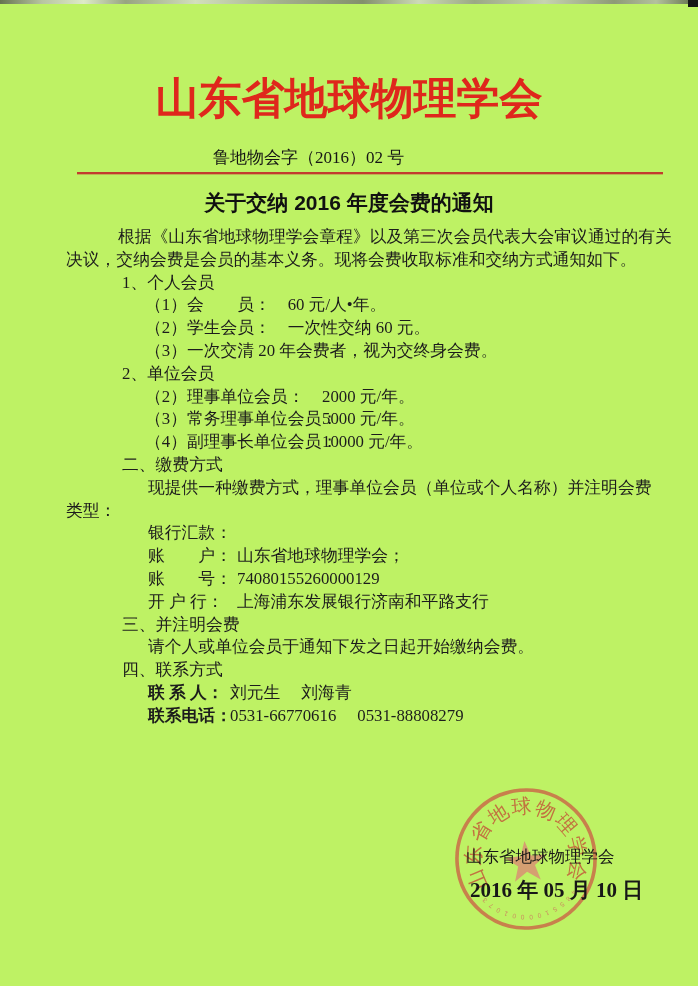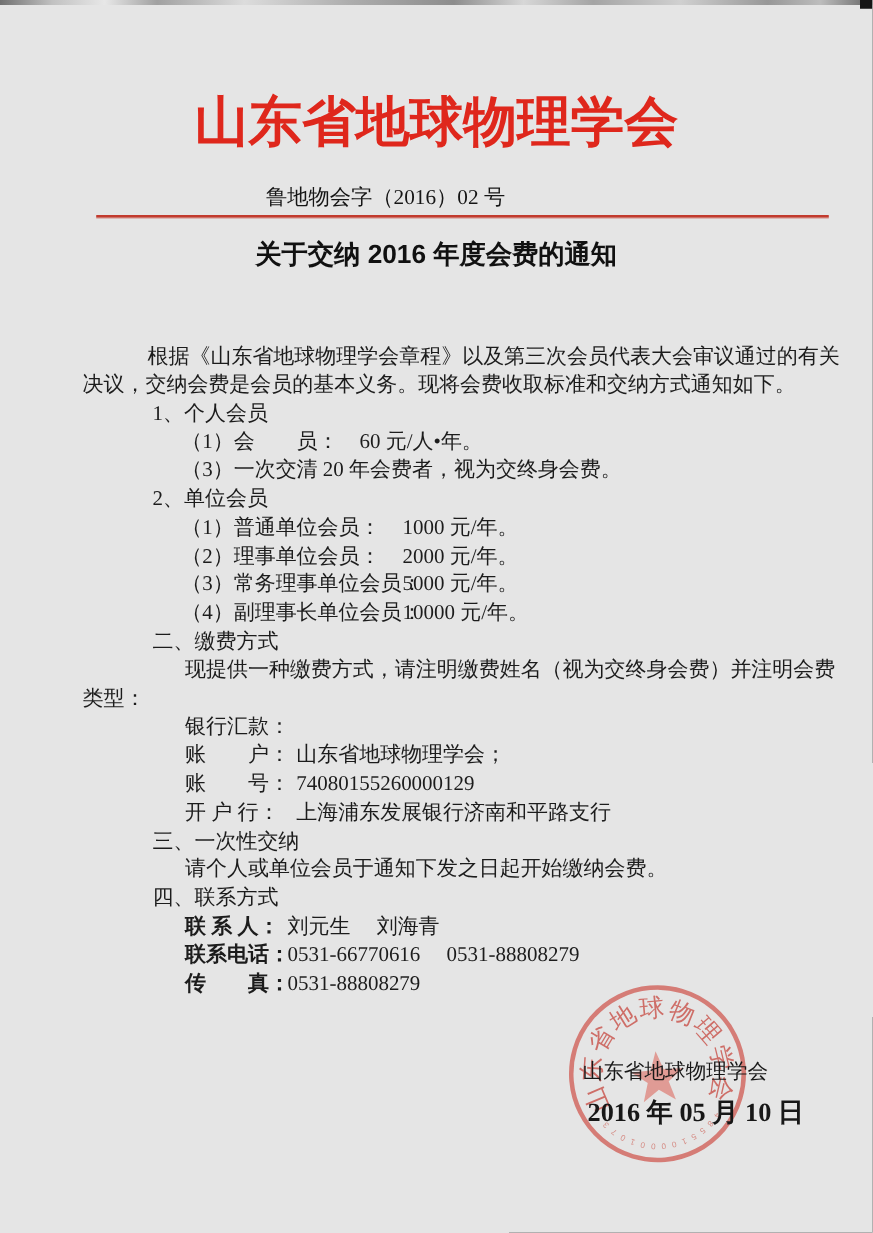--- a/index.html
+++ b/index.html
@@ -1,17 +1,17 @@
 <!DOCTYPE html>
 <html><head>
 <meta charset="utf-8">
 <style>
   html,body{margin:0;padding:0;background:#888;}
   #page{
-    position:relative;width:698px;height:986px;background:#e5e5e5;
+    position:relative;width:698px;height:986px;background:#bef264;
     margin:0 auto;overflow:hidden;
     font-family:"Liberation Serif","DejaVu Serif",serif;color:#1c1c1c;
   }
   
   #scan-edge{
     position:absolute;top:0;left:0;width:698px;height:4px;
     background:linear-gradient(90deg,#4a4a4a 0%,#b5b5b5 6%,#e8e8e8 12%,#8a8a8a 18%,#d9d9d9 28%,#9b9b9b 40%,#6f6f6f 52%,#d2d2d2 60%,#8f8f8f 68%,#c9c9c9 78%,#7d7d7d 88%,#b0b0b0 94%,#3a3a3a 100%);
     opacity:.75;
   }
   #scan-blob{position:absolute;top:0;right:0;width:10px;height:7px;background:#161616;}
@@ -30,21 +30,21 @@
     background:#c23b2e;box-shadow:0 1px 0 rgba(194,59,46,.35);
   }
   #notice-title{
     position:absolute;top:189px;left:0;width:698px;text-align:center;
     font-size:21px;font-weight:bold;color:#111;
     font-family:"Liberation Sans","DejaVu Sans",sans-serif;white-space:pre;
   }
   
   #document-body{
     position:absolute;top:226px;left:66px;width:578px;
-    font-size:16.8px;line-height:22.8px;color:#1c1c1c;margin-top:48px;
+    font-size:16.8px;line-height:22.8px;color:#1c1c1c;
   }
   .doc-line{white-space:pre;}
   .doc-line.indent{padding-left:52px;}
   .doc-line.flush{padding-left:0;}
   .doc-line.sec{padding-left:56px;}
   .doc-line.item{padding-left:79px;}
   .doc-line.fee{padding-left:79px;}
   .doc-line.bank{padding-left:82px;}
   .doc-line.contact{padding-left:82px;}
   .doc-line .lbl{display:inline-block;}
@@ -76,39 +76,38 @@
   <div id="org-title">山东省地球物理学会</div>
   <div id="doc-number">鲁地物会字（2016）02 号</div>
   <div id="red-rule"></div>
   <div id="notice-title">关于交纳 2016 年度会费的通知</div>
 
   <div id="document-body">
       <div class="doc-line indent">根据《山东省地球物理学会章程》以及第三次会员代表大会审议通过的有关</div>
       <div class="doc-line flush">决议，交纳会费是会员的基本义务。现将会费收取标准和交纳方式通知如下。</div>
       <div class="doc-line sec">1、个人会员</div>
       <div class="doc-line item">（1）会　　员：　60 元/人•年。</div>
+      <div class="doc-line item">（2）学生会员：　一次性交纳 60 元。</div>
       <div class="doc-line item">（3）一次交清 20 年会费者，视为交终身会费。</div>
       <div class="doc-line sec">2、单位会员</div>
-      <div class="doc-line fee"><span class="lbl">（1）普通单位会员：</span><span class="val">1000 元/年。</span></div>
       <div class="doc-line fee"><span class="lbl">（2）理事单位会员：</span><span class="val">2000 元/年。</span></div>
       <div class="doc-line fee"><span class="lbl">（3）常务理事单位会员：</span><span class="val">5000 元/年。</span></div>
       <div class="doc-line fee"><span class="lbl">（4）副理事长单位会员：</span><span class="val">10000 元/年。</span></div>
       <div class="doc-line sec">二、缴费方式</div>
-      <div class="doc-line bank">现提供一种缴费方式，请注明缴费姓名（视为交终身会费）并注明会费</div>
+      <div class="doc-line bank">现提供一种缴费方式，理事单位会员（单位或个人名称）并注明会费</div>
       <div class="doc-line flush">类型：</div>
       <div class="doc-line bank">银行汇款：</div>
       <div class="doc-line bank"><span class="lbl">账　　户：</span><span class="val">山东省地球物理学会；</span></div>
       <div class="doc-line bank"><span class="lbl">账　　号：</span><span class="val">74080155260000129</span></div>
       <div class="doc-line bank"><span class="lbl">开 户 行：</span><span class="val">上海浦东发展银行济南和平路支行</span></div>
-      <div class="doc-line sec">三、一次性交纳</div>
+      <div class="doc-line sec">三、并注明会费</div>
       <div class="doc-line bank">请个人或单位会员于通知下发之日起开始缴纳会费。</div>
       <div class="doc-line sec">四、联系方式</div>
       <div class="doc-line contact"><span class="lbl">联 系 人：</span><span class="val">刘元生　 刘海青</span></div>
       <div class="doc-line contact"><span class="lbl">联系电话：</span><span class="val">0531-66770616　 0531-88808279</span></div>
-      <div class="doc-line contact"><span class="lbl">传　　真：</span><span class="val">0531-88808279</span></div>
     </div>
 
   <div id="signature-org">山东省地球物理学会</div>
   <div id="signature-date">2016 年 05 月 10 日</div>
 
   <svg id="official-seal" viewBox="0 0 146 146" xmlns="http://www.w3.org/2000/svg">
       <g opacity="0.85">
         <circle cx="73" cy="73" r="69" fill="none" stroke="#cd4a41" stroke-width="3.6" opacity="0.8"></circle>
         <text x="73" y="27" text-anchor="middle" font-size="20" font-family="&quot;Liberation Serif&quot;,&quot;DejaVu Serif&quot;,serif" fill="#c43a31" opacity="0.82" transform="rotate(-108 73 73)">山</text>
         <text x="73" y="27" text-anchor="middle" font-size="20" font-family="&quot;Liberation Serif&quot;,&quot;DejaVu Serif&quot;,serif" fill="#c43a31" opacity="0.82" transform="rotate(-81 73 73)">东</text>

